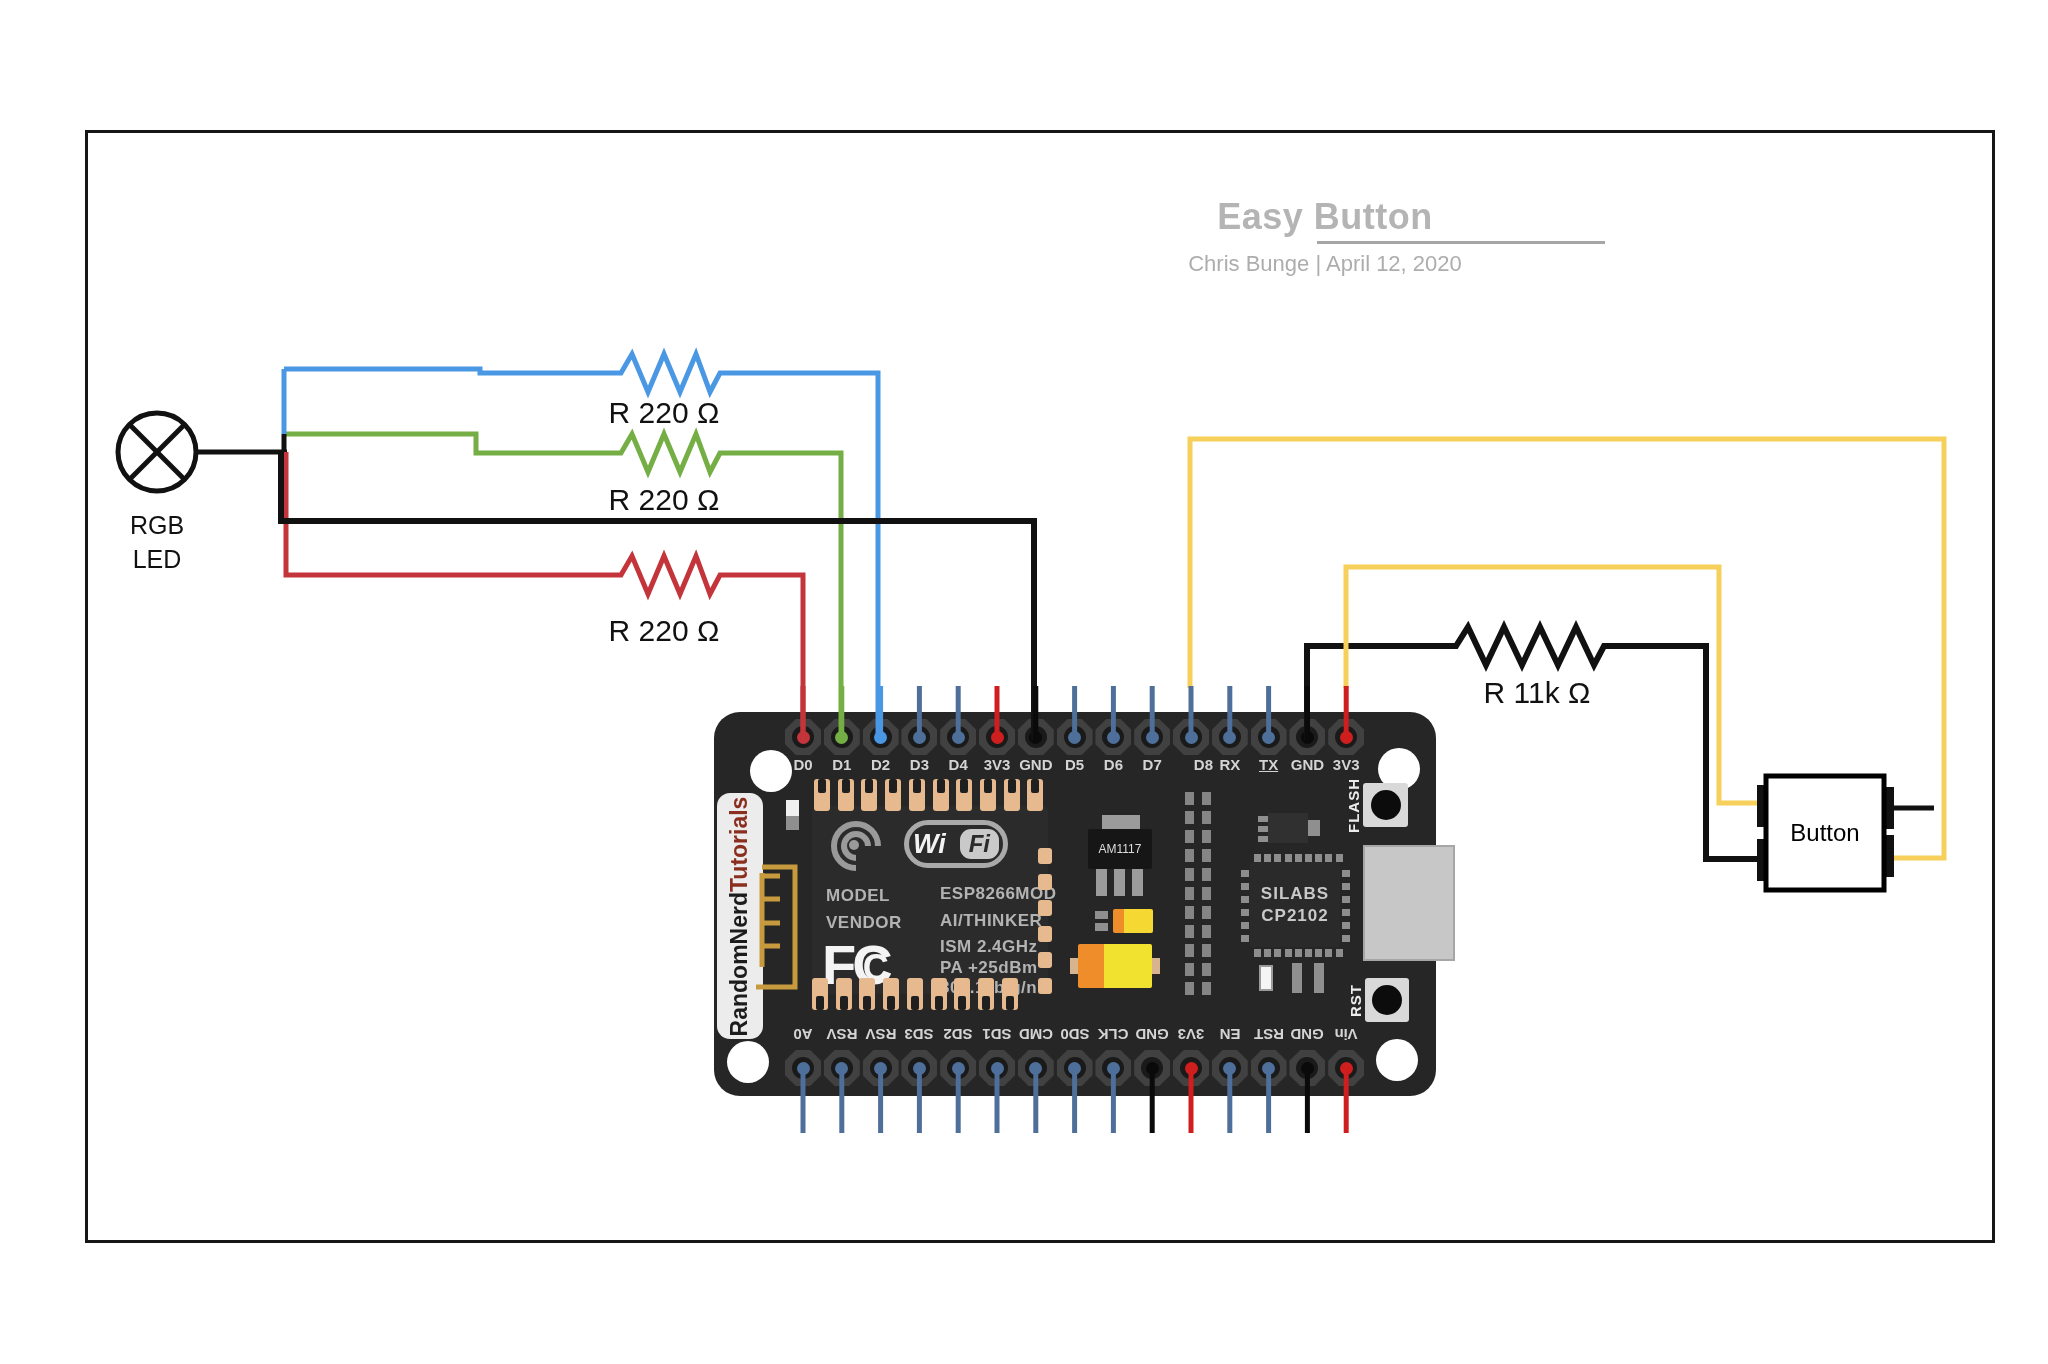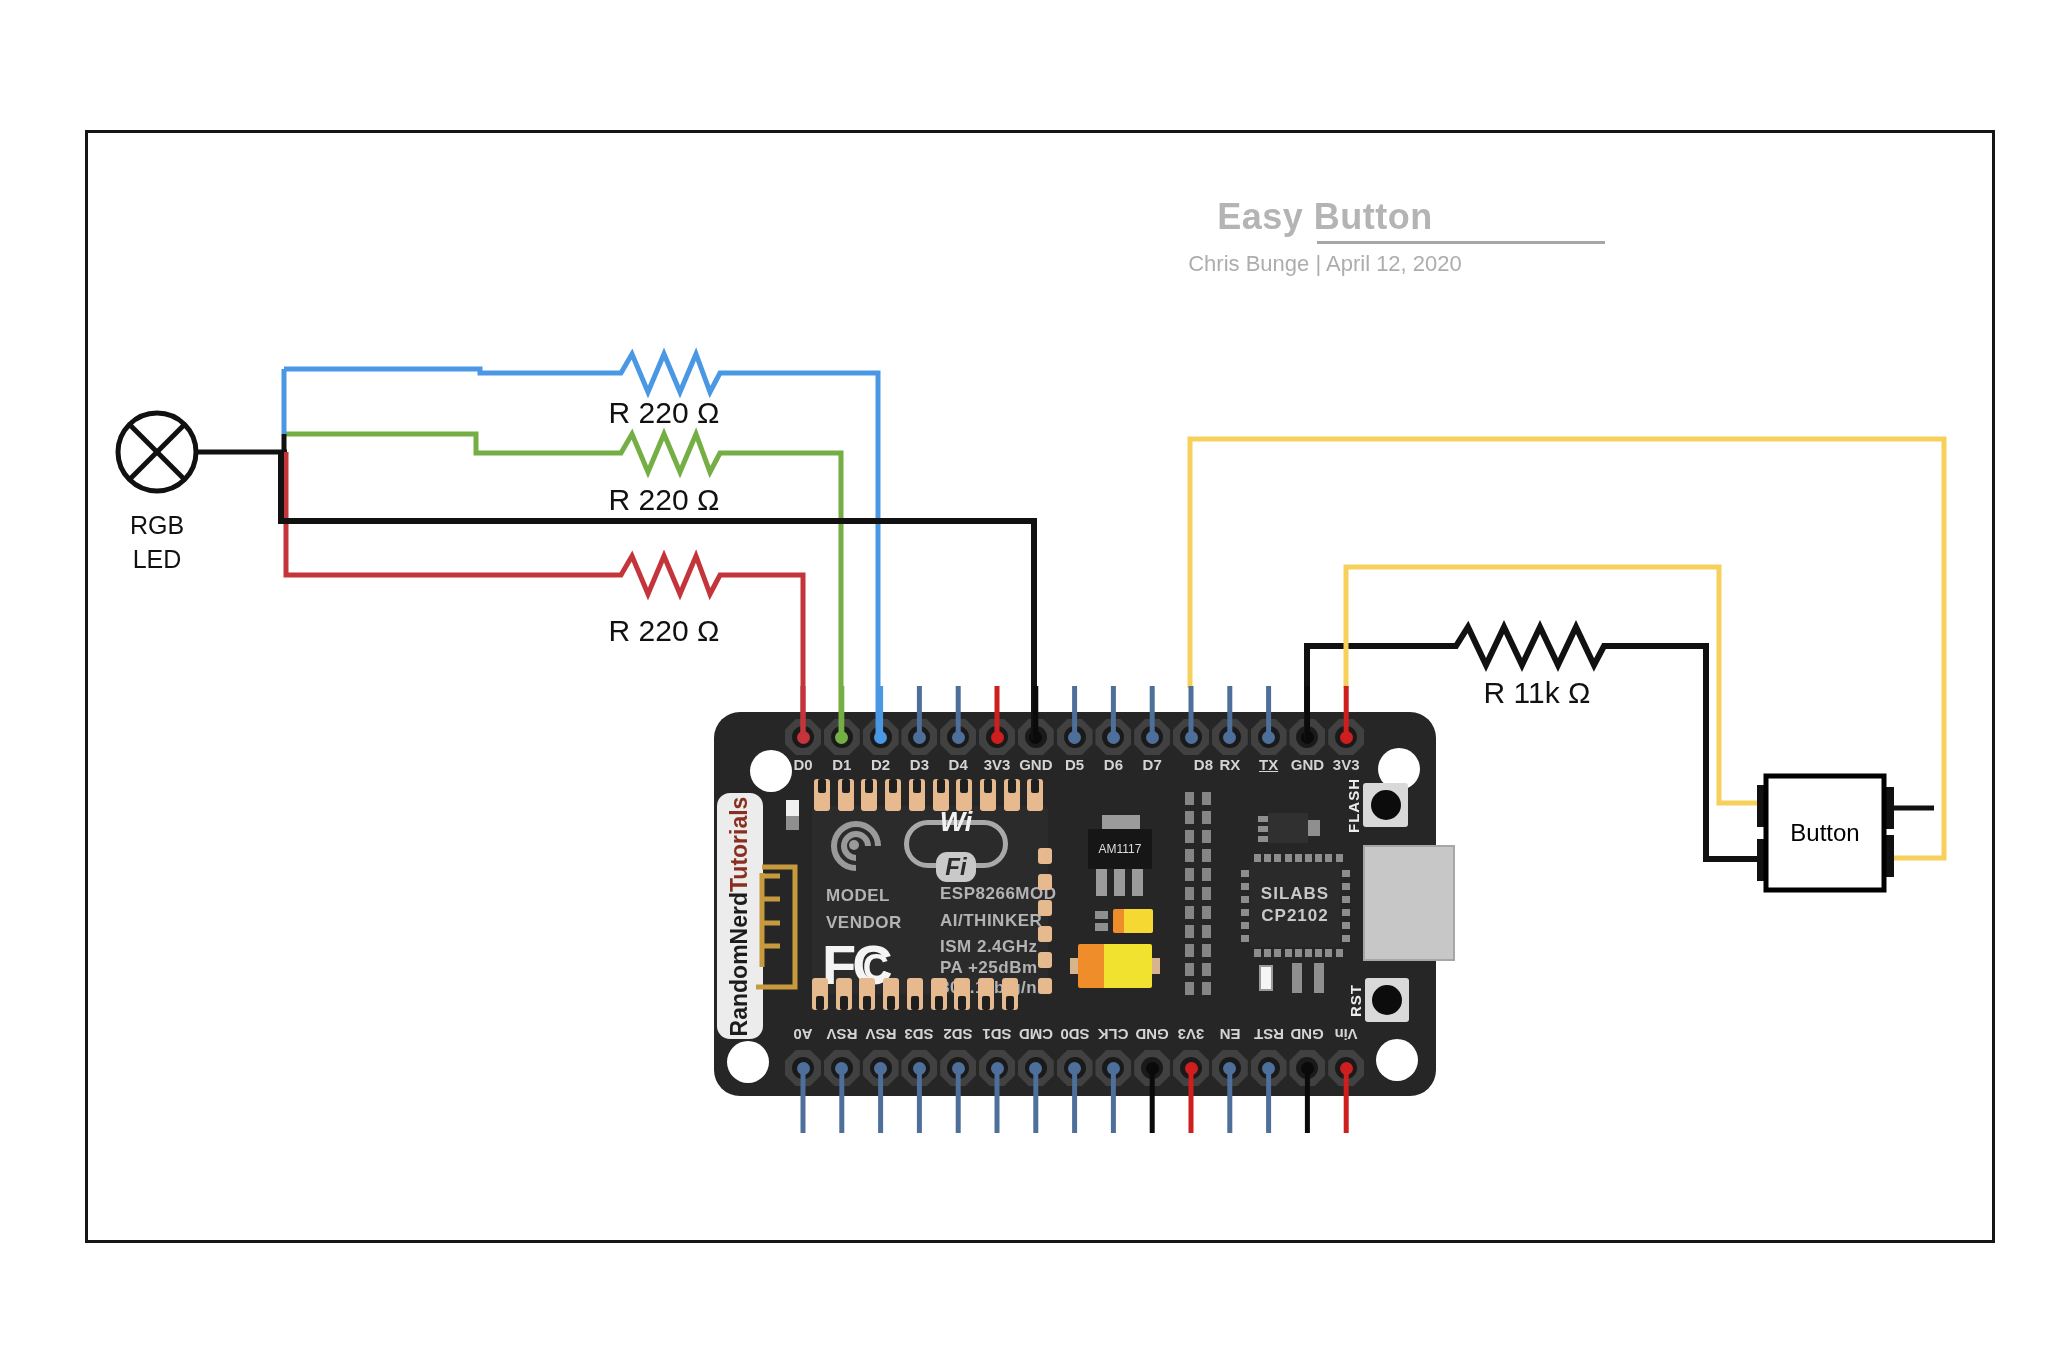--- a/index.html
+++ b/index.html
@@ -36,21 +36,21 @@
   .socket .ring{position:absolute;left:7px;top:7px;width:22px;height:22px;border-radius:50%;background:#1a1a1a;}
   .socket .dot{position:absolute;left:11.5px;top:11.5px;width:13px;height:13px;border-radius:50%;}
   .pinlabel{position:absolute;width:44px;text-align:center;font-size:15px;font-weight:bold;
             color:#d4d4d4;letter-spacing:0px;}
   .pinlabel.flip{transform:rotate(180deg);}
   .module{position:absolute;left:98px;top:94px;width:236px;height:188px;background:#2b2b2b;border-radius:5px;}
   .pad{position:absolute;background:#e6ba8e;border-radius:3px;}
   .pad .notch{position:absolute;left:4px;width:8px;height:14px;background:#1f1f1f;border-radius:2px;}
   .mtext{position:absolute;color:#b3b3b3;font-size:17px;font-weight:bold;letter-spacing:.5px;white-space:nowrap;}
   .wifilogo{position:absolute;left:92px;top:14px;width:104px;height:48px;border:5px solid #a9a9a9;
-            border-radius:26px;display:flex;align-items:center;justify-content:center;gap:14px;box-sizing:border-box;flex-direction:column;}
+            border-radius:26px;display:flex;align-items:center;justify-content:center;gap:14px;box-sizing:border-box;}
   .wifilogo .wi{font-size:27px;font-weight:900;font-style:italic;color:#f2f2f2;}
   .wifilogo .fi{font-size:24px;font-weight:900;font-style:italic;color:#2b2b2b;background:#c9c9c9;
                 border-radius:11px;padding:1px 9px;}
   .fcc{position:absolute;left:10px;top:126px;color:#f4f4f4;font-weight:900;}
   .fcc .f1{font-size:56px;letter-spacing:-4px;}
   .fcc .c1{font-size:56px;letter-spacing:-4px;}
   .fcc .c2{font-size:36px;position:relative;left:-26px;top:-4px;}
   .chipbody{position:absolute;background:#161616;color:#ddd;display:flex;align-items:center;
             justify-content:center;border-radius:2px;}
   .gray{background:#9b9b9b;position:absolute;}

